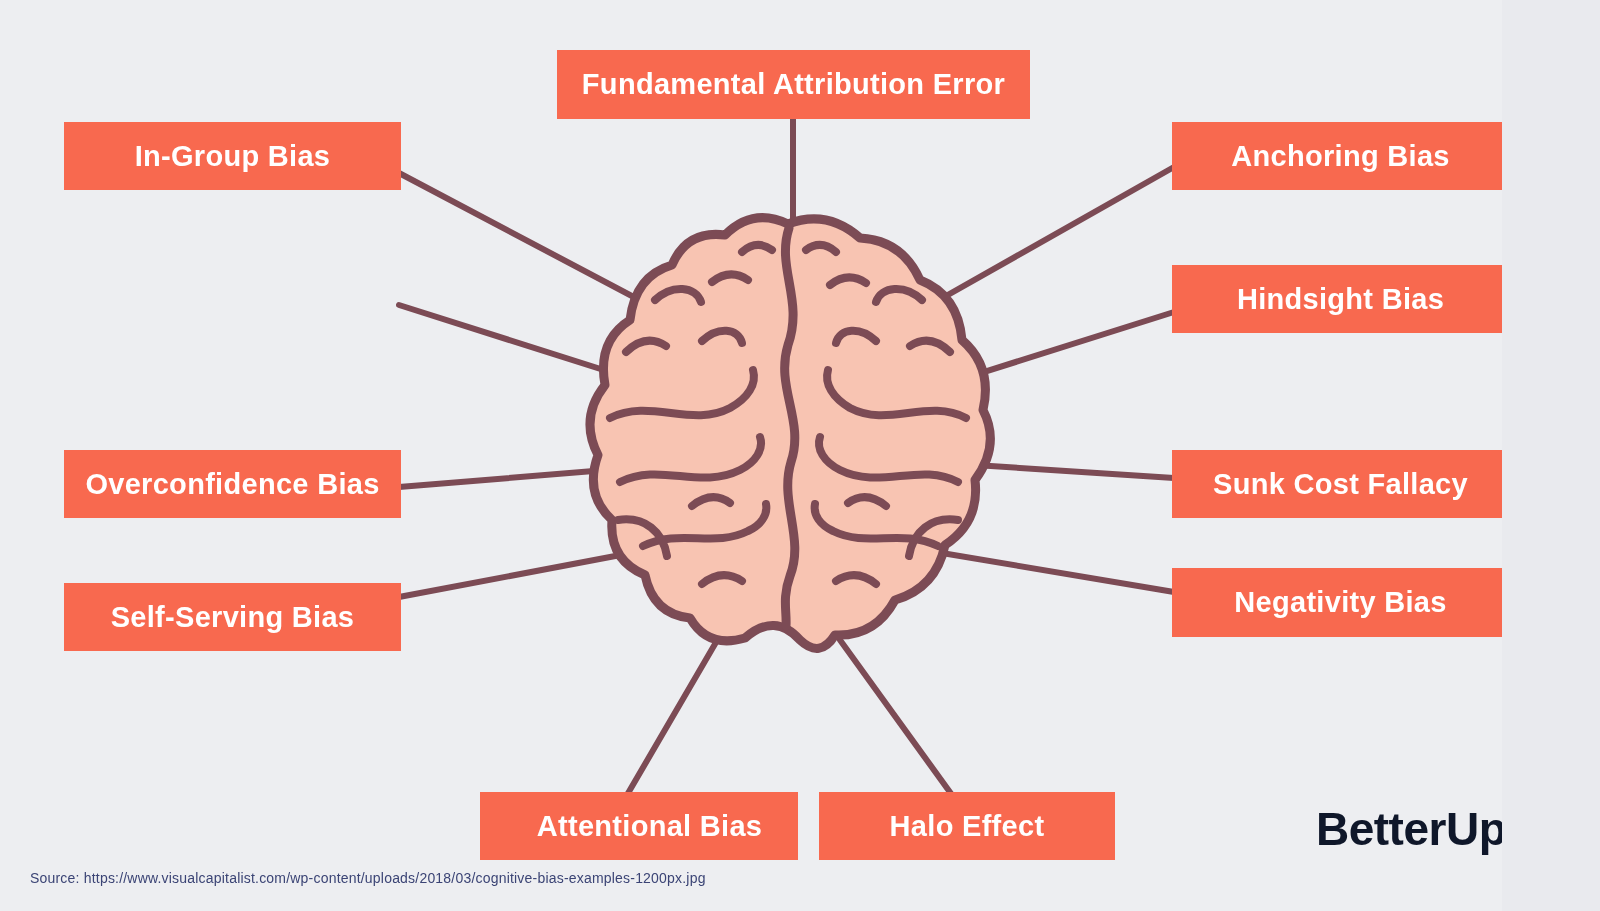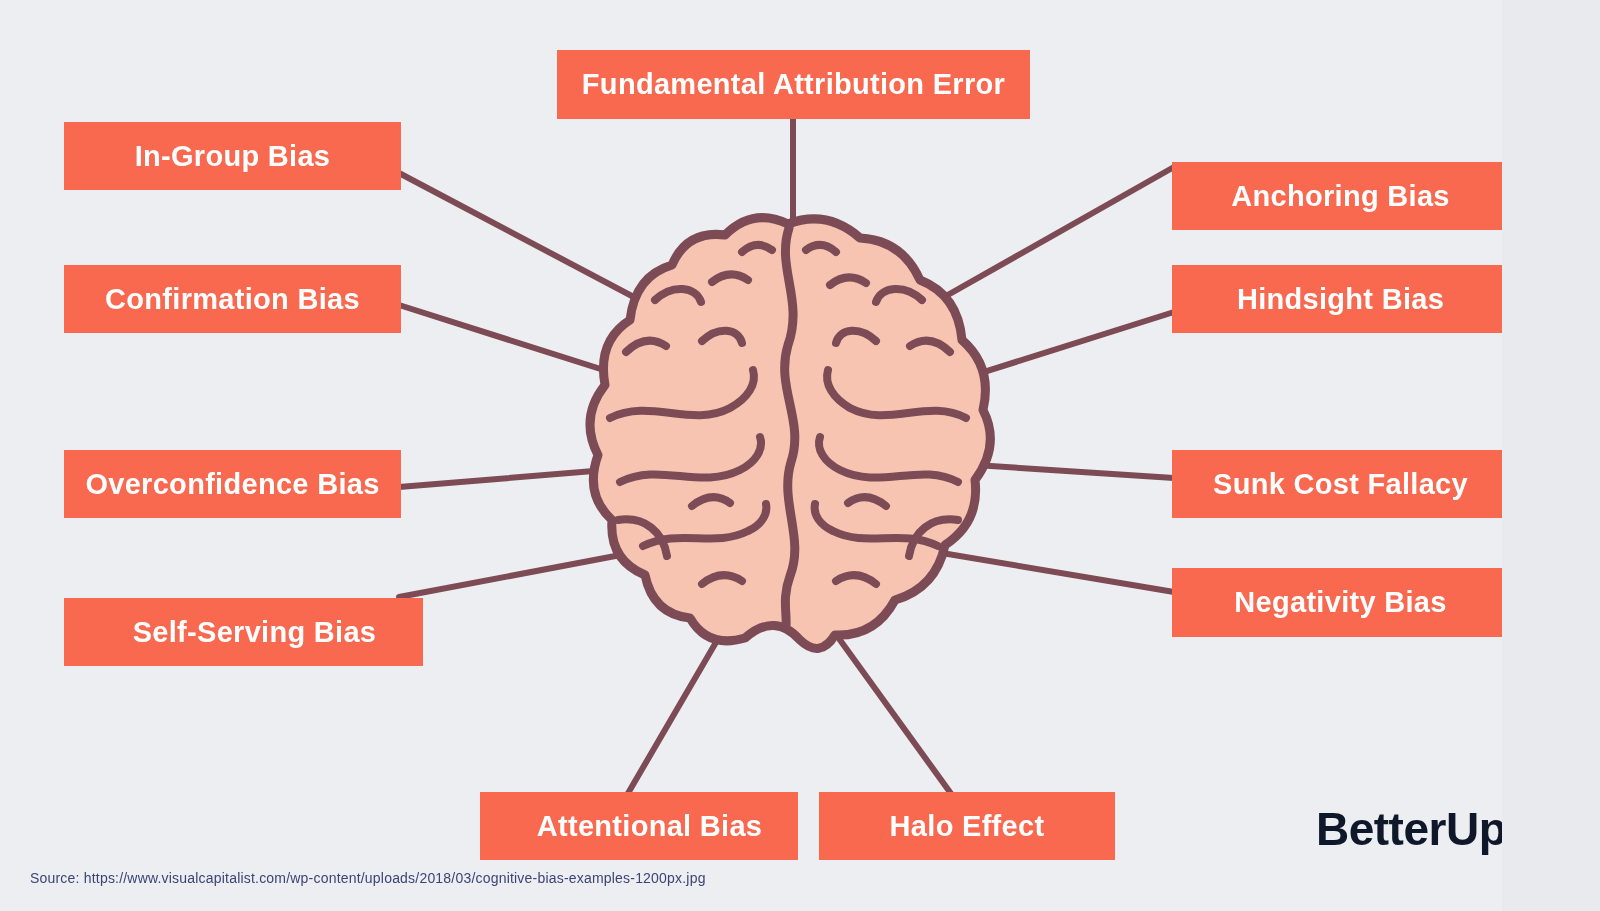--- a/index.html
+++ b/index.html
@@ -21,22 +21,22 @@
     background:#f8694f;
     color:#ffffff;
     display:flex;align-items:center;justify-content:center;
     font-weight:700;font-size:29px;letter-spacing:.3px;
     white-space:nowrap;
   }
   .box-top {left:557px;top:50px;width:473px;height:69px;}
   .box-l1  {left:64px;top:122px;width:337px;height:68px;}
   .box-l2  {left:64px;top:265px;width:337px;height:68px;}
   .box-l3  {left:64px;top:450px;width:337px;height:68px;}
-  .box-l4  {left:64px;top:598px;width:337px;height:68px;padding-left:22px;}
-  .box-r1  {left:1172px;top:122px;width:337px;height:68px;margin-top:40px;}
+  .box-l4  {left:64px;top:583px;width:337px;height:68px;}
+  .box-r1  {left:1172px;top:122px;width:337px;height:68px;}
   .box-r2  {left:1172px;top:265px;width:337px;height:68px;}
   .box-r3  {left:1172px;top:450px;width:337px;height:68px;}
   .box-r4  {left:1172px;top:568px;width:337px;height:69px;}
   .box-b1  {left:480px;top:792px;width:297px;height:68px;padding-left:21px;}
   .box-b2  {left:811px;top:792px;width:296px;height:68px;margin-left:8px;}
   .source{
     position:absolute;z-index:2;
     left:30px;top:870px;
     font-size:14px;color:#3b4475;letter-spacing:.2px;
   }
@@ -128,21 +128,20 @@
         <path d="M 836 252 Q 821 239 806 250"></path>
         <path d="M 830 285 Q 848 271 866 283"></path>
         <path d="M 958 520 C 931 516 913 532 909 556"></path>
       </g>
     </g>
   </svg>
 
   <div class="box box-top">Fundamental Attribution Error</div>
 
   <div class="box box-l1">In-Group Bias</div>
-  <div class="box box-l2">Confirmation Bias</div>
   <div class="box box-l3">Overconfidence Bias</div>
   <div class="box box-l4">Self-Serving Bias</div>
 
   <div class="box box-r1">Anchoring Bias</div>
   <div class="box box-r2">Hindsight Bias</div>
   <div class="box box-r3">Sunk Cost Fallacy</div>
   <div class="box box-r4">Negativity Bias</div>
 
   <div class="box box-b1">Attentional Bias</div>
   <div class="box box-b2">Halo Effect</div>

